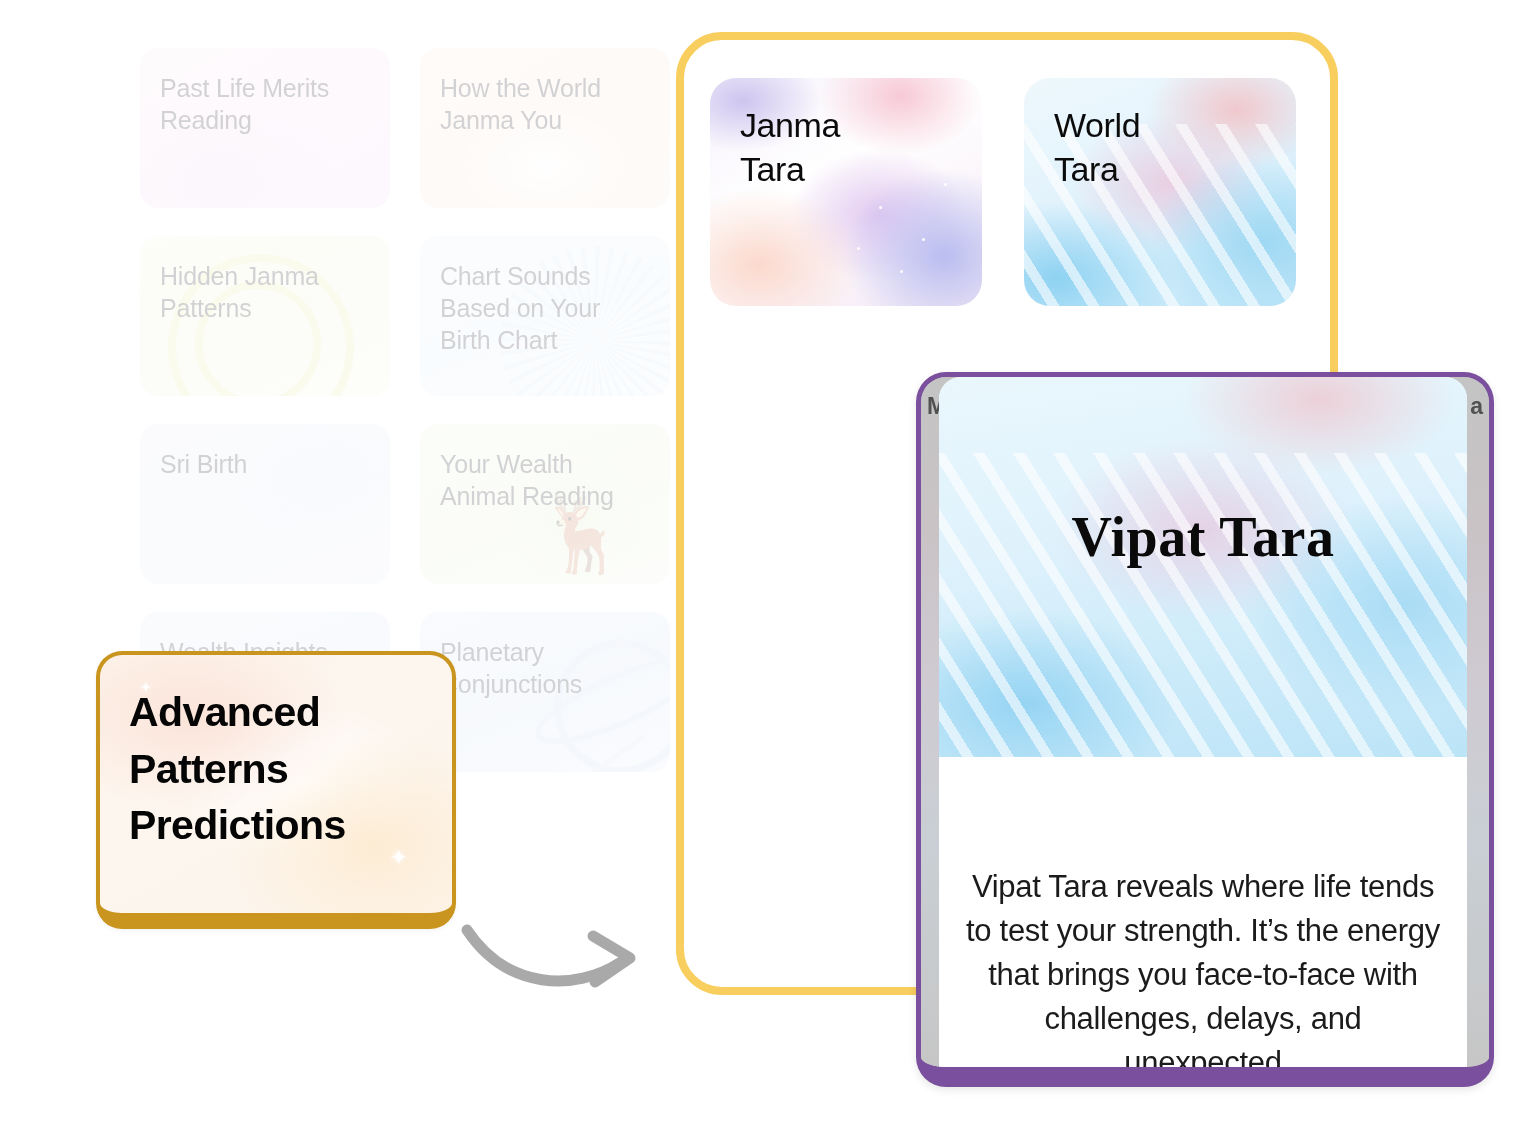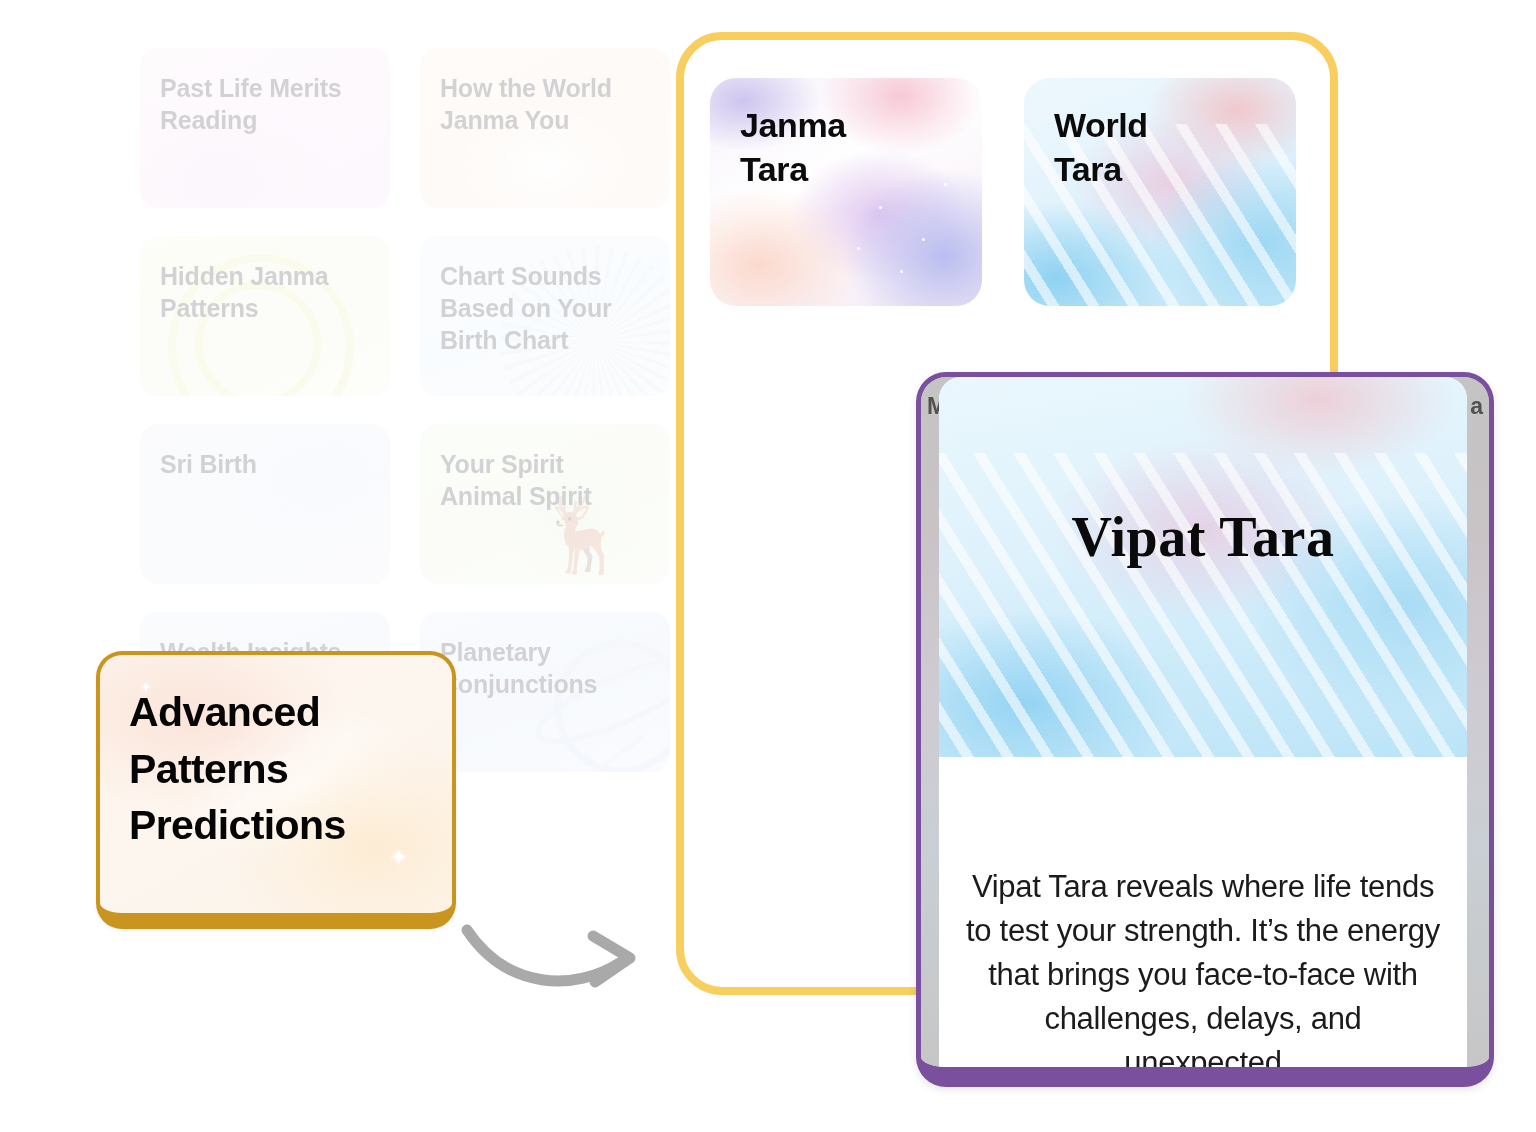--- a/index.html
+++ b/index.html
@@ -34,21 +34,21 @@
   .bg-card {
     border-radius: 18px;
     position: relative;
     overflow: hidden;
     padding: 24px 20px 0 20px;
     box-sizing: border-box;
   }
   .bg-card .bg-label {
     font-size: 25px;
     line-height: 1.28;
-    font-weight: 700;
+    font-weight: 400;
     color: #6e6e73;
     letter-spacing: -0.2px;
     position: relative;
     z-index: 2;
   }
   .bg-card .deco {
     position: absolute;
     inset: 0;
     z-index: 1;
   }
@@ -188,21 +188,21 @@
     position: relative;
     overflow: hidden;
     box-sizing: border-box;
   }
   .tara-thumb .thumb-label {
     position: absolute;
     left: 30px;
     top: 25px;
     font-size: 34px;
     line-height: 1.3;
-    font-weight: 700;
+    font-weight: 400;
     color: #0b0b0b;
     letter-spacing: -0.4px;
     white-space: pre-line;
     z-index: 3;
   }
   .thumb-janma {
     background:
       radial-gradient(ellipse 150px 110px at 18% 82%, #fbd9cd 0%, rgba(251,217,205,0) 70%),
       radial-gradient(ellipse 140px 120px at 86% 78%, #b9bdf0 0%, rgba(185,189,240,0) 72%),
       radial-gradient(ellipse 120px 90px at 62% 60%, #e2c9f0 0%, rgba(226,201,240,0) 74%),
@@ -339,21 +339,21 @@
   <div class="bg-card tint-ice">
     <div class="deco deco-sound"></div>
     <div class="bg-label">Chart Sounds Based on Your Birth Chart</div>
   </div>
   <div class="bg-card tint-lilac">
     <div class="deco deco-srilagna"></div>
     <div class="bg-label">Sri Birth</div>
   </div>
   <div class="bg-card tint-mint">
     <div class="deco deco-spirit"></div>
-    <div class="bg-label">Your Spirit Animal Spirit</div>
+    <div class="bg-label">Your Wealth Animal Reading</div>
   </div>
   <div class="bg-card tint-blue2">
     <div class="deco deco-wealthswirl"></div>
     <div class="bg-label">Wealth Insights</div>
   </div>
   <div class="bg-card tint-blue3">
     <div class="deco deco-planet"></div>
     <div class="deco deco-comet"></div>
     <div class="bg-label">Planetary Conjunctions</div>
   </div>

